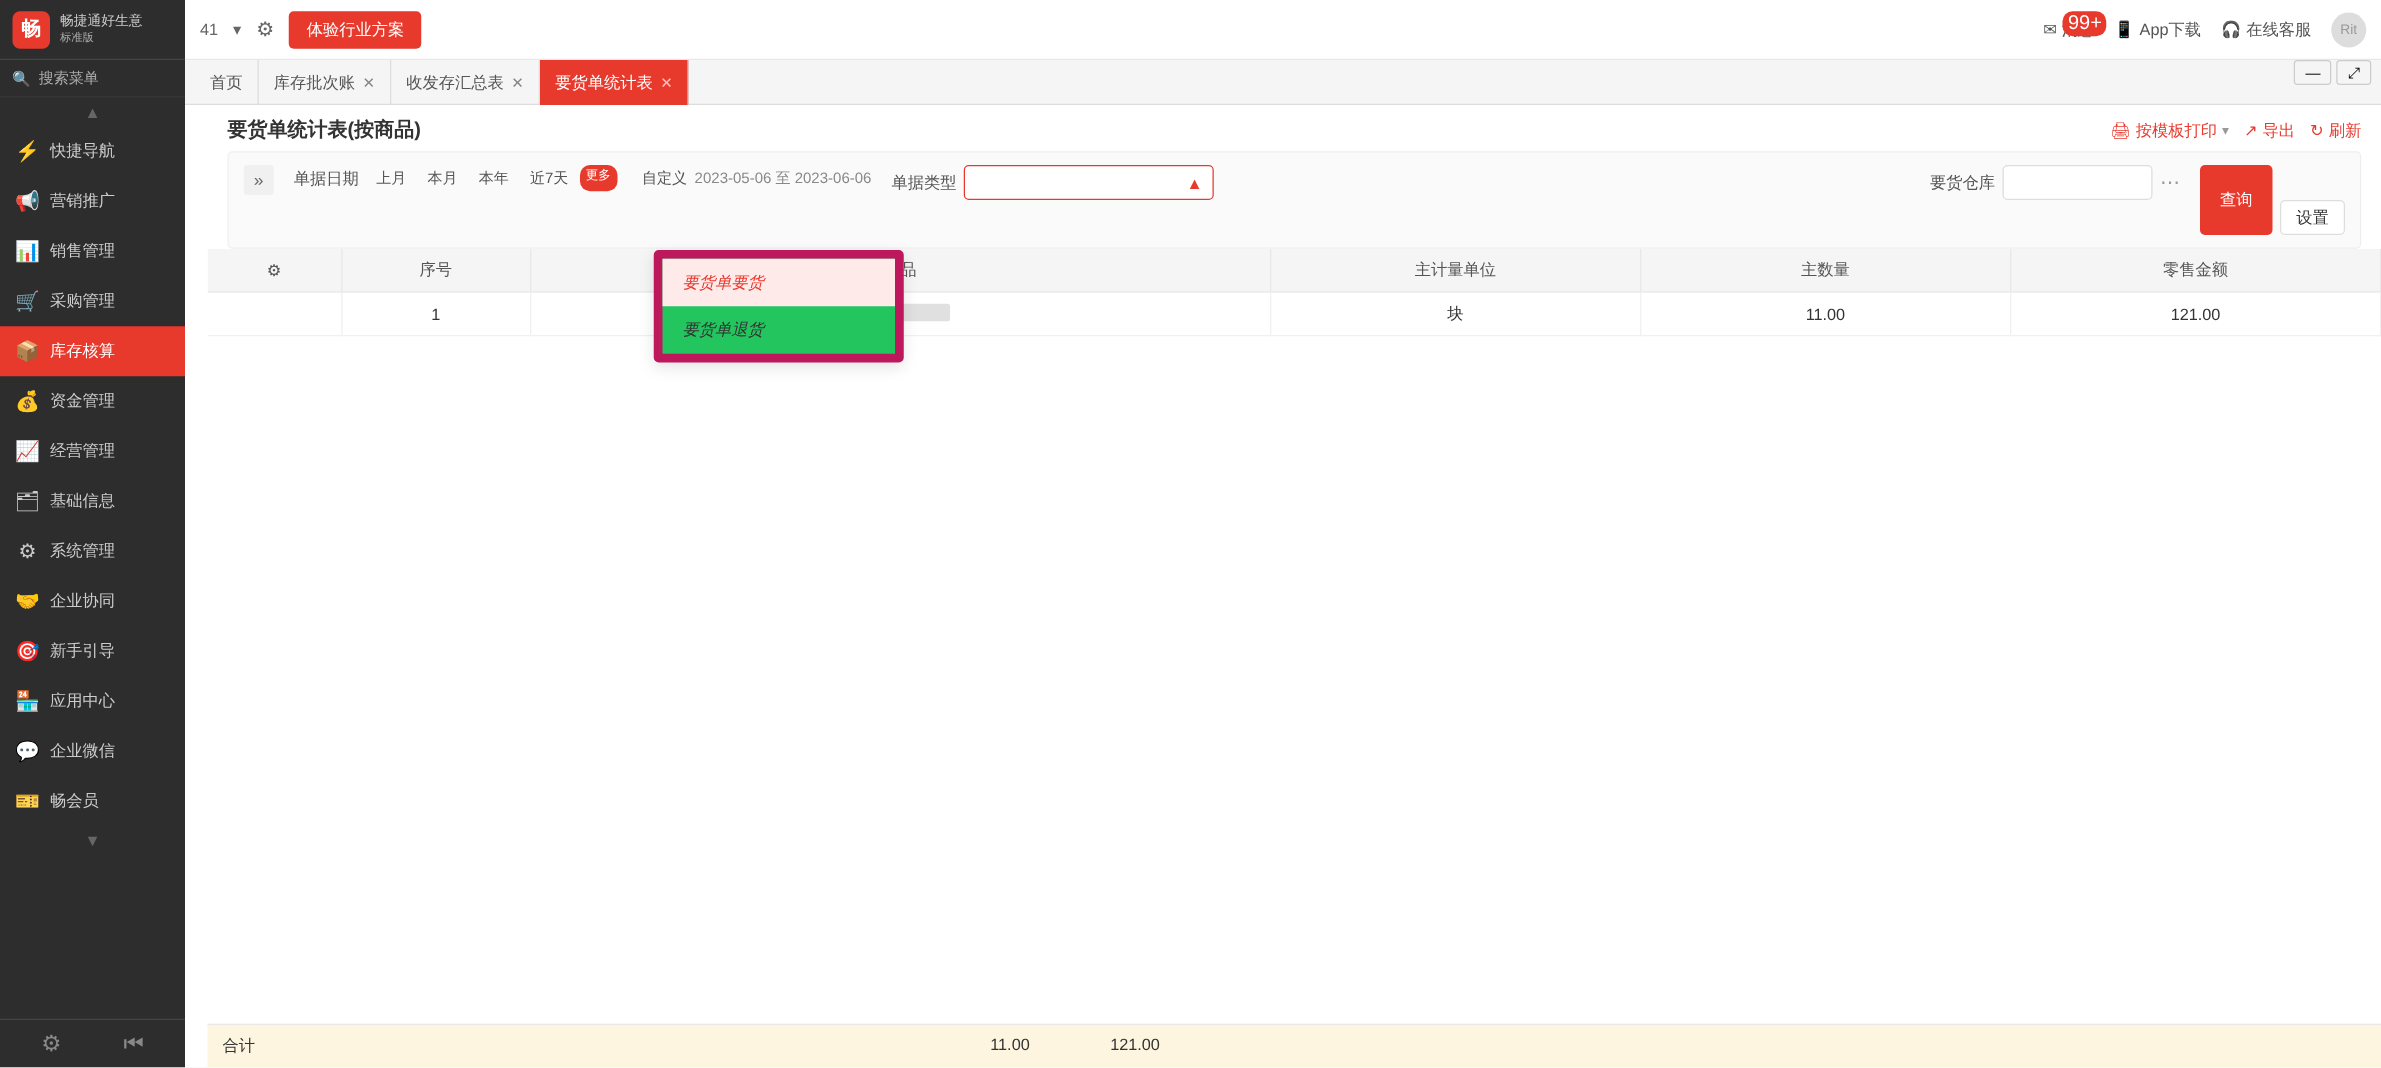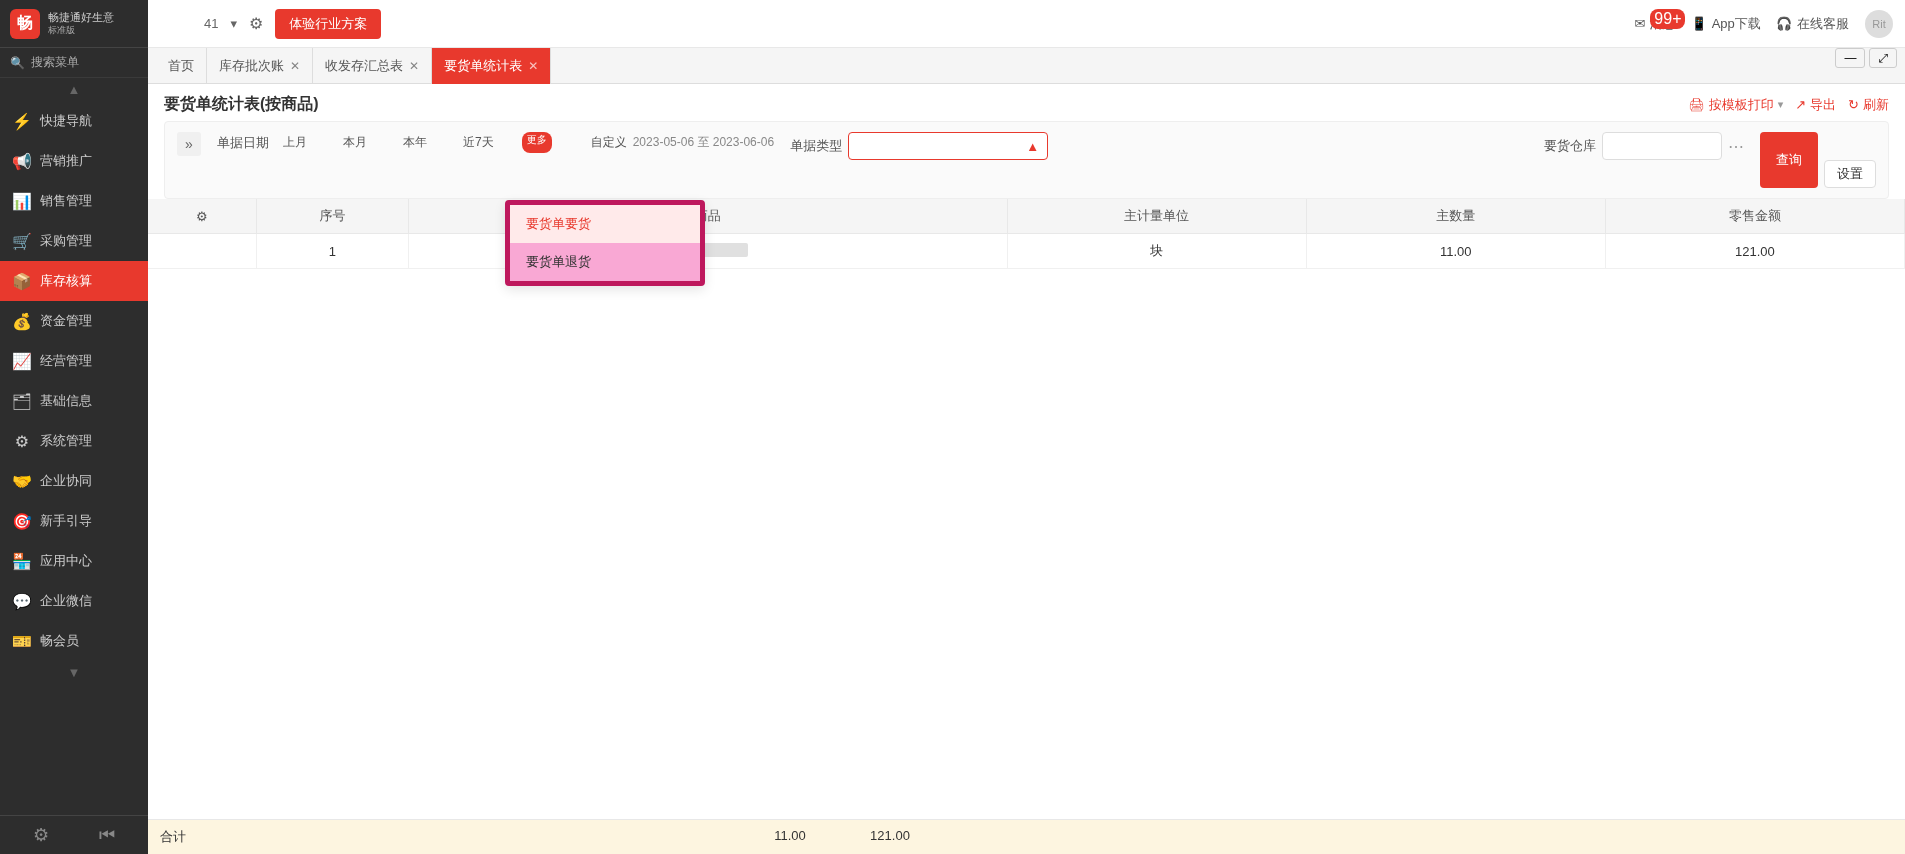--- a/index.html
+++ b/index.html
@@ -121,21 +121,20 @@
       justify-content: space-between;
     }
     .header-left {
       display: flex;
       align-items: center;
       gap: 12px;
     }
     .header-number {
       color: #666;
       font-size: 13px;
-      margin-left: 44px;
     }
     .header-chevron {
       color: #666;
       cursor: pointer;
     }
     .header-gear {
       color: #666;
       cursor: pointer;
       font-size: 16px;
     }
@@ -225,20 +224,21 @@
       font-size: 12px;
     }
 
     
     .page-content {
       flex: 1;
       background: white;
       display: flex;
       flex-direction: column;
       overflow: hidden;
+      padding-left: 18px;
     }
 
     
     .page-title-row {
       display: flex;
       align-items: center;
       justify-content: space-between;
       padding: 10px 16px 6px;
     }
     .page-title {
@@ -295,21 +295,21 @@
       align-items: center;
       gap: 6px;
     }
     .filter-label {
       color: #555;
       font-size: 13px;
       white-space: nowrap;
     }
     .date-tabs {
       display: flex;
-      gap: 20px;
+      gap: 1px;
     }
     .date-tab {
       padding: 2px 8px;
       font-size: 12px;
       cursor: pointer;
       color: #555;
       border: none;
       background: none;
     }
     .more-badge {
@@ -397,27 +397,28 @@
       cursor: pointer;
       font-size: 13px;
       margin-top: 28px;
     }
 
     
     .dropdown-menu {
       position: absolute;
       top: 100%;
       left: 340px;
-      background: #f9a8d4;
-      border: 5px solid #be185d;
+      background: #22c55e;
+      border: 7px solid #be185d;
       border-radius: 4px;
       min-width: 200px;
       z-index: 100;
       box-shadow: 0 4px 12px rgba(0,0,0,0.1);
       margin-top: 2px;
+      font-style: italic;
     }
     .dropdown-item {
       padding: 10px 16px;
       font-size: 13px;
       color: #333;
       cursor: pointer;
     }
     .dropdown-item.selected { background: #ffeaea; color: #e8392d; }
 
     

